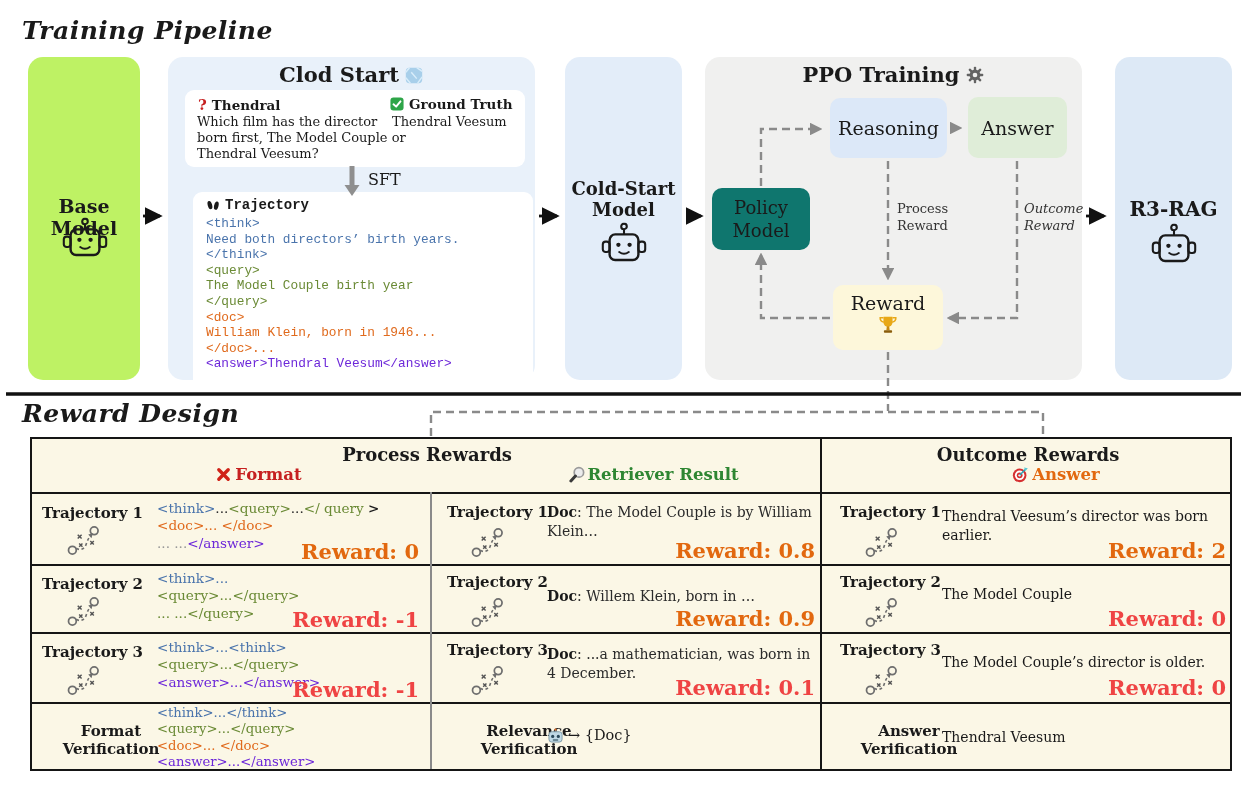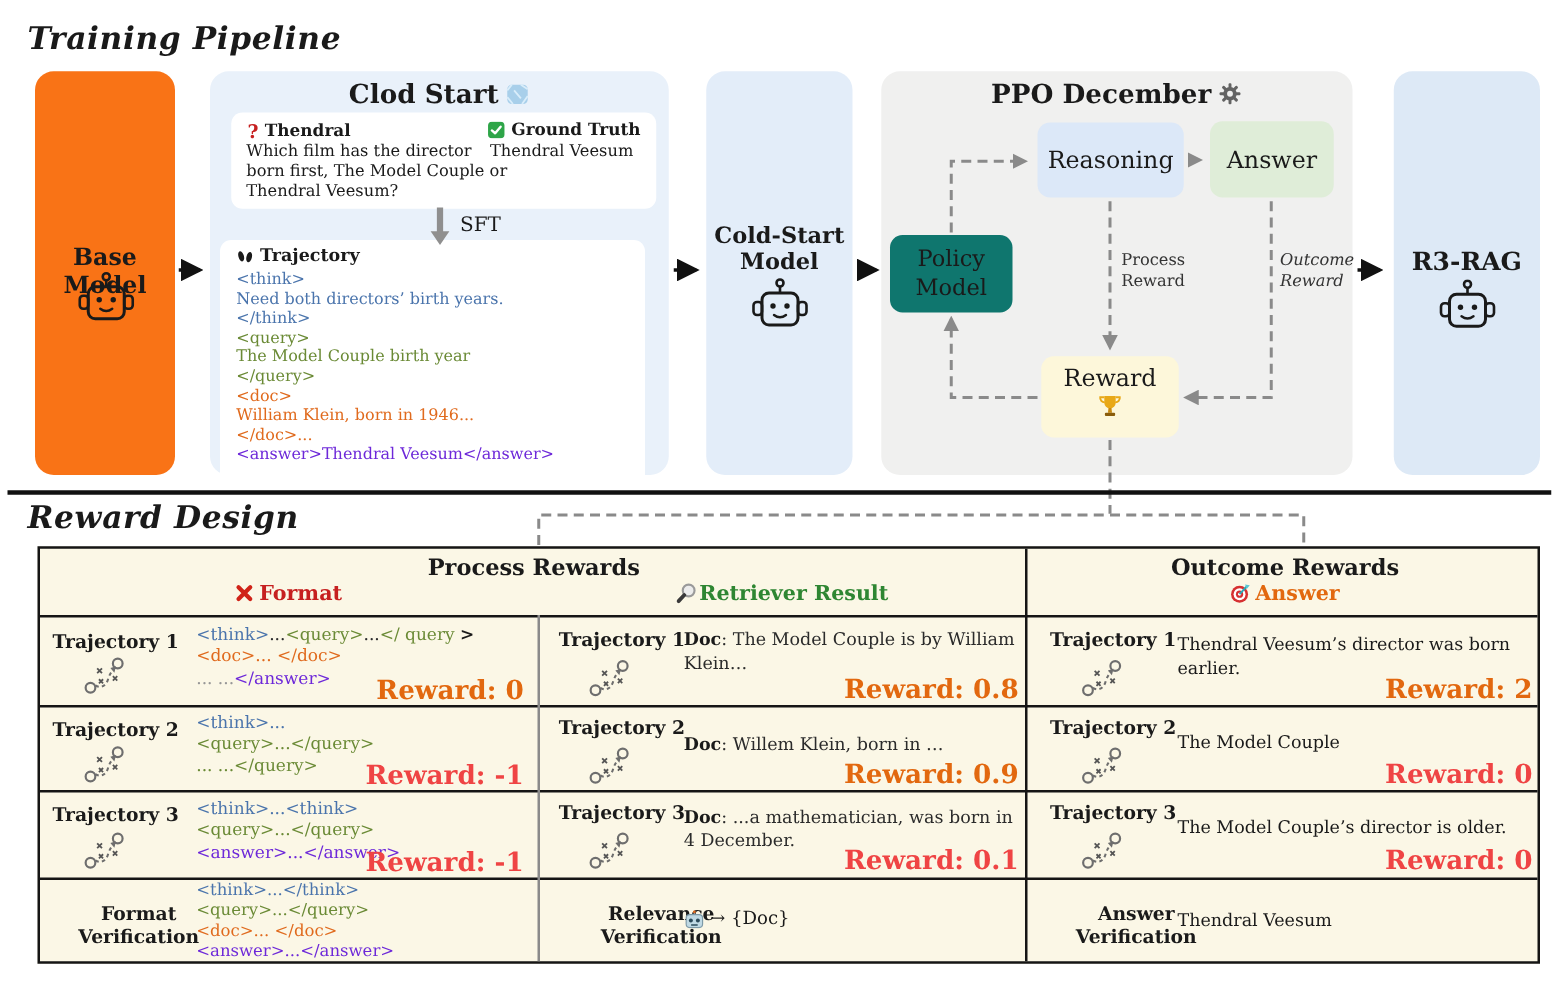--- a/index.html
+++ b/index.html
@@ -16,21 +16,21 @@
   .seg-think{color:#4A74AC;}
   .seg-query{color:#6A8A35;}
   .seg-doc{color:#E06A1D;}
   .seg-answer{color:#6d28d9;}
   .seg-plain{color:#2b2b2b;}
   .seg-dim{color:#979797;}
   .seg-bold{color:#1a1a1a;font-weight:bold;}
   .ppo-label{font-size:19px;text-align:center;}
   .flow-note{font-size:13px;line-height:17px;color:#333;}
   .tbl-hdr{font-size:18px;font-weight:bold;text-align:center;}
-  .tbl-sub{font-size:16.5px;font-weight:bold;text-align:center;display:flex;align-items:center;justify-content:center;gap:4px;}
+  .tbl-sub{font-size:16.5px;font-weight:bold;text-align:center;display:flex;align-items:center;justify-content:center;gap:4px;padding-left:28px;}
   .traj-label{font-size:15px;font-weight:bold;}
   .cellseg{font-size:13.6px;line-height:17.4px;}
   .cellseg2{font-size:14px;line-height:19px;}
   .reward{font-size:21px;font-weight:bold;text-align:right;}
   [data-rc="orange"]{color:#E2680F;}
   [data-rc="green"]{color:#ef4444;}
   .verify-label{font-size:15px;font-weight:bold;text-align:center;line-height:18px;}
   .hline{position:absolute;left:0;right:0;height:2px;background:#151515;}
   .red{color:#C62020;}
   .green-h{color:#2E8632;}
@@ -137,21 +137,21 @@
     <path d="M1017 161 V318 H949" stroke="#8a8a8a" stroke-width="2.4" stroke-dasharray="8 5" fill="none" marker-end="url(#mG)"></path>
     <path d="M830 318 H761 V255" stroke="#8a8a8a" stroke-width="2.4" stroke-dasharray="8 5" fill="none" marker-end="url(#mG)"></path>
     <path d="M888 352 V411" stroke="#8a8a8a" stroke-width="2.4" stroke-dasharray="8 5" fill="none"></path>
     <path d="M431 436 V412 H1043 V436" stroke="#8a8a8a" stroke-width="2.4" stroke-dasharray="8 5" fill="none"></path>
 
     <line x1="6" y1="394" x2="1241" y2="394" stroke="#111" stroke-width="3.6"></line>
   </svg>
 
   <div class="abs title" style="left:22px;top:16px;">Training Pipeline</div>
 
-  <div class="pbox" style="left:28px;top:57px;width:112px;height:323px;background:#f97316;">
+  <div class="pbox" style="left:28px;top:57px;width:112px;height:323px;background:#bef264;">
     <div class="abs boxlabel" style="left:0;right:0;top:138px;font-size:19px;">Base Model</div>
     <svg class="abs" style="left:33px;top:160px;width:48px;height:44px;" viewBox="0 0 60 54">
         <use href="#robot"></use>
       </svg>
   </div>
 
   <div class="pbox" style="left:168px;top:57px;width:367px;height:323px;background:#E9F1FA;">
     <div class="abs hrow" style="left:0;right:0;top:5px;justify-content:center;">
       <span style="font-size:21px;font-weight:bold;">Clod Start</span>
       <svg class="icon" style="width:20px;height:20px;" viewBox="0 0 22 22">
@@ -169,21 +169,21 @@
         <svg class="icon" style="width:14px;height:14px;" viewBox="0 0 16 16">
             <use href="#check"></use>
           </svg>
         <span class="smallbold">Ground Truth</span>
       </div>
       <div class="abs qtext" style="left:207px;top:24px;width:125px;">Thendral Veesum</div>
     </div>
 
     <div class="abs" style="left:200px;top:113px;font-size:16px;">SFT</div>
 
-    <div class="card" style="left:8px;top:135px;width:340px;height:230px;">
+    <div class="card" style="left:25px;top:135px;width:340px;height:230px;font-family:Liberation Mono, monospace;">
       <div class="abs hrow" style="left:13px;top:5px;">
         <svg class="icon" style="width:14px;height:13px;" viewBox="0 0 16 14">
             <use href="#footprints"></use>
           </svg>
         <span style="font-weight:bold;font-size:14px;">Trajectory</span>
       </div>
       <div class="abs" style="left:13px;top:24px;font-size:12.8px;line-height:15.6px;">
           <div class="segline"><span class="seg-think">&lt;think&gt;</span></div>
           <div class="segline"><span class="seg-think">Need both directors’ birth years.</span></div>
           <div class="segline"><span class="seg-think">&lt;/think&gt;</span></div>
@@ -200,21 +200,21 @@
 
   <div class="pbox" style="left:565px;top:57px;width:117px;height:323px;background:#E3EDF9;">
     <div class="abs boxlabel" style="left:4px;right:4px;top:121px;font-size:18px;line-height:21px;">Cold-Start Model</div>
     <svg class="abs" style="left:35px;top:165px;width:48px;height:44px;" viewBox="0 0 60 54">
         <use href="#robot"></use>
       </svg>
   </div>
 
   <div class="pbox" style="left:705px;top:57px;width:377px;height:323px;background:#F0F0EF;">
     <div class="abs hrow" style="left:0;right:0;top:5px;justify-content:center;">
-      <span style="font-size:21px;font-weight:bold;">PPO December</span>
+      <span style="font-size:21px;font-weight:bold;">PPO Training</span>
       <svg class="icon" style="width:20px;height:20px;" viewBox="0 0 24 24">
           <use href="#gear"></use>
         </svg>
     </div>
   </div>
 
   <div class="abs ppo-label" style="left:830px;top:98px;width:117px;height:60px;background:#DCE8F8;border-radius:10px;display:flex;align-items:center;justify-content:center;">
     <span>Reasoning</span>
   </div>
   <div class="abs ppo-label" style="left:968px;top:97px;width:99px;height:61px;background:#DFEDD8;border-radius:10px;display:flex;align-items:center;justify-content:center;">

